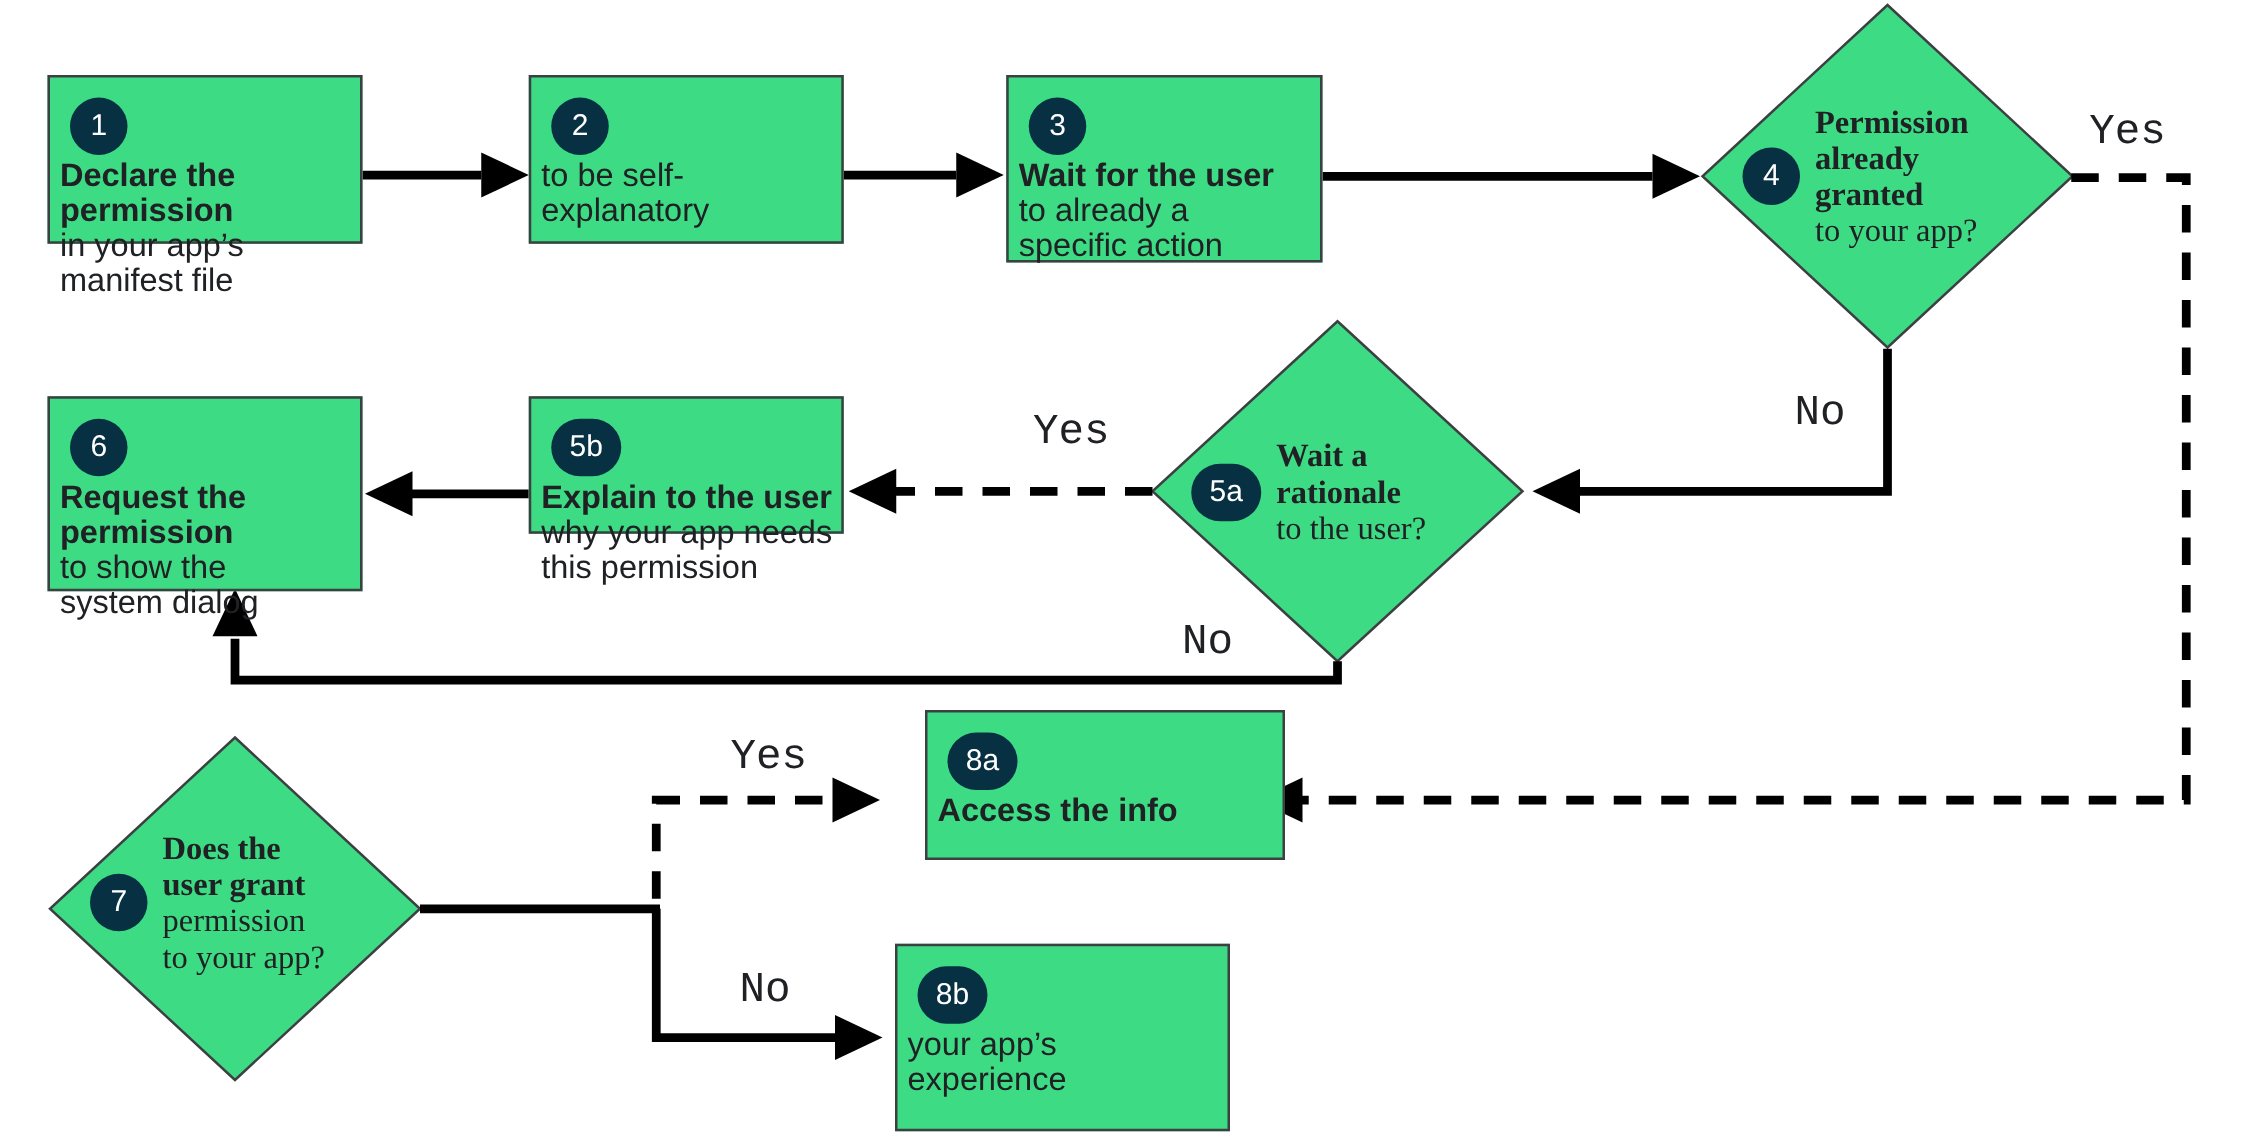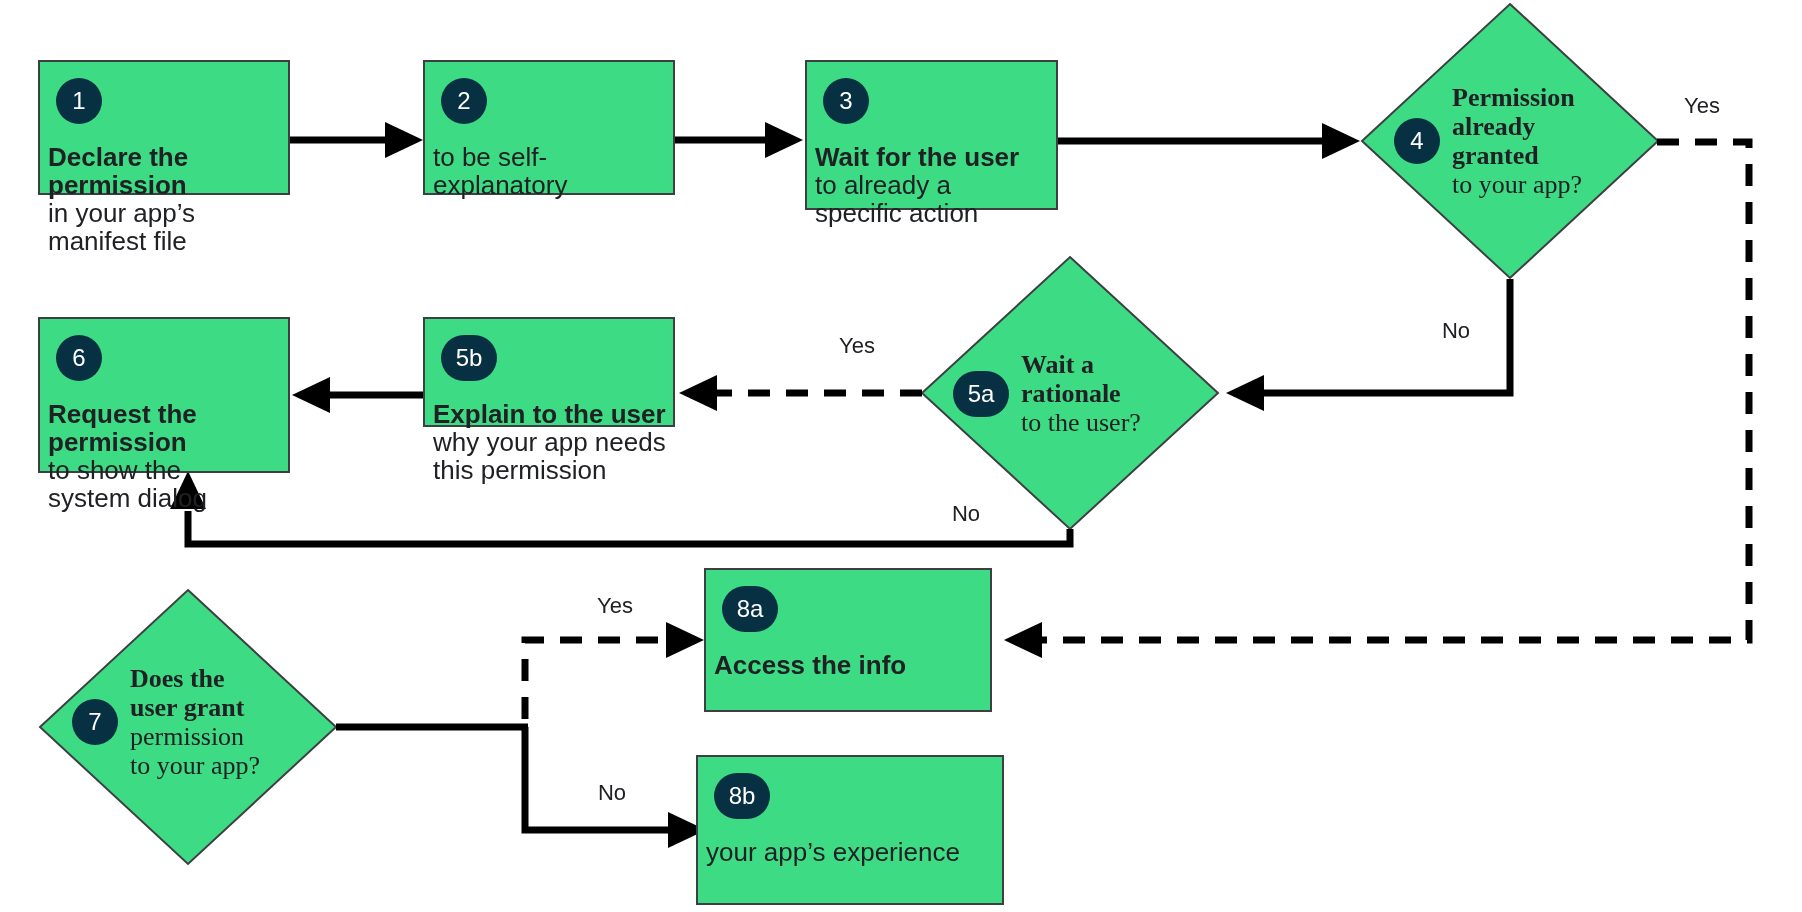--- a/index.html
+++ b/index.html
@@ -11,29 +11,30 @@
   .rect{
     position:absolute;z-index:1;background:#3ddc84;border:2px solid #3c4043;
     box-sizing:border-box;padding:16px 6px 0 8px;
   }
   .badge{
     width:46px;height:46px;border-radius:50%;background:#073042;color:#ffffff;
     display:flex;align-items:center;justify-content:center;
     font-size:24px;line-height:1;margin-left:8px;
   }
   .badge.wide{width:56px;border-radius:24px;}
-  .txt{margin-top:19px;font-size:26px;line-height:28px;}
+  .txt{margin-top:2px;font-size:26px;line-height:28px;}
   .txt .b{font-weight:bold;}
   .dcontent{
     position:absolute;z-index:2;display:flex;flex-direction:row;align-items:center;gap:12px;
   }
   .dcontent .txt{margin-top:0;line-height:29px;font-family:Liberation Serif, serif;}
   .flabel{
-    position:absolute;z-index:2;font-size:22px;line-height:36px;transform:translateX(-50%);
+    position:absolute;z-index:2;font-size:34px;line-height:36px;transform:translateX(-50%);
     white-space:nowrap;
+    font-family:Liberation Mono, monospace;
   }
 </style>
 </head>
 <body>
 
 <div class="stage">
 
   <svg width="1802" height="912" viewBox="0 0 1802 912">
 
     <polygon points="1510,4 1658,141 1510,278 1362,141" fill="#3ddc84" stroke="#3c4043" stroke-width="2"></polygon>
@@ -135,28 +136,28 @@
   <div class="dcontent" style="left:64px;top:664px">
     <div class="badge">7</div>
     <div class="txt">
       <div class="b">Does the</div>
       <div class="b">user grant</div>
       <div>permission</div>
       <div>to your app?</div>
     </div>
   </div>
 
-  <div class="rect" style="left:704px;top:568px;width:288px;height:144px">
+  <div class="rect" style="left:740px;top:568px;width:288px;height:120px">
     <div class="badge wide">8a</div>
     <div class="txt">
       <div class="b">Access the info</div>
     </div>
   </div>
 
-  <div class="rect" style="left:696px;top:755px;width:308px;height:150px">
+  <div class="rect" style="left:716px;top:755px;width:268px;height:150px">
     <div class="badge wide">8b</div>
     <div class="txt">
       <div>your app’s experience</div>
     </div>
   </div>
 
   <div class="flabel" style="left:1702px;top:88px">Yes</div>
   <div class="flabel" style="left:1456px;top:313px">No</div>
   <div class="flabel" style="left:857px;top:328px">Yes</div>
   <div class="flabel" style="left:966px;top:496px">No</div>

